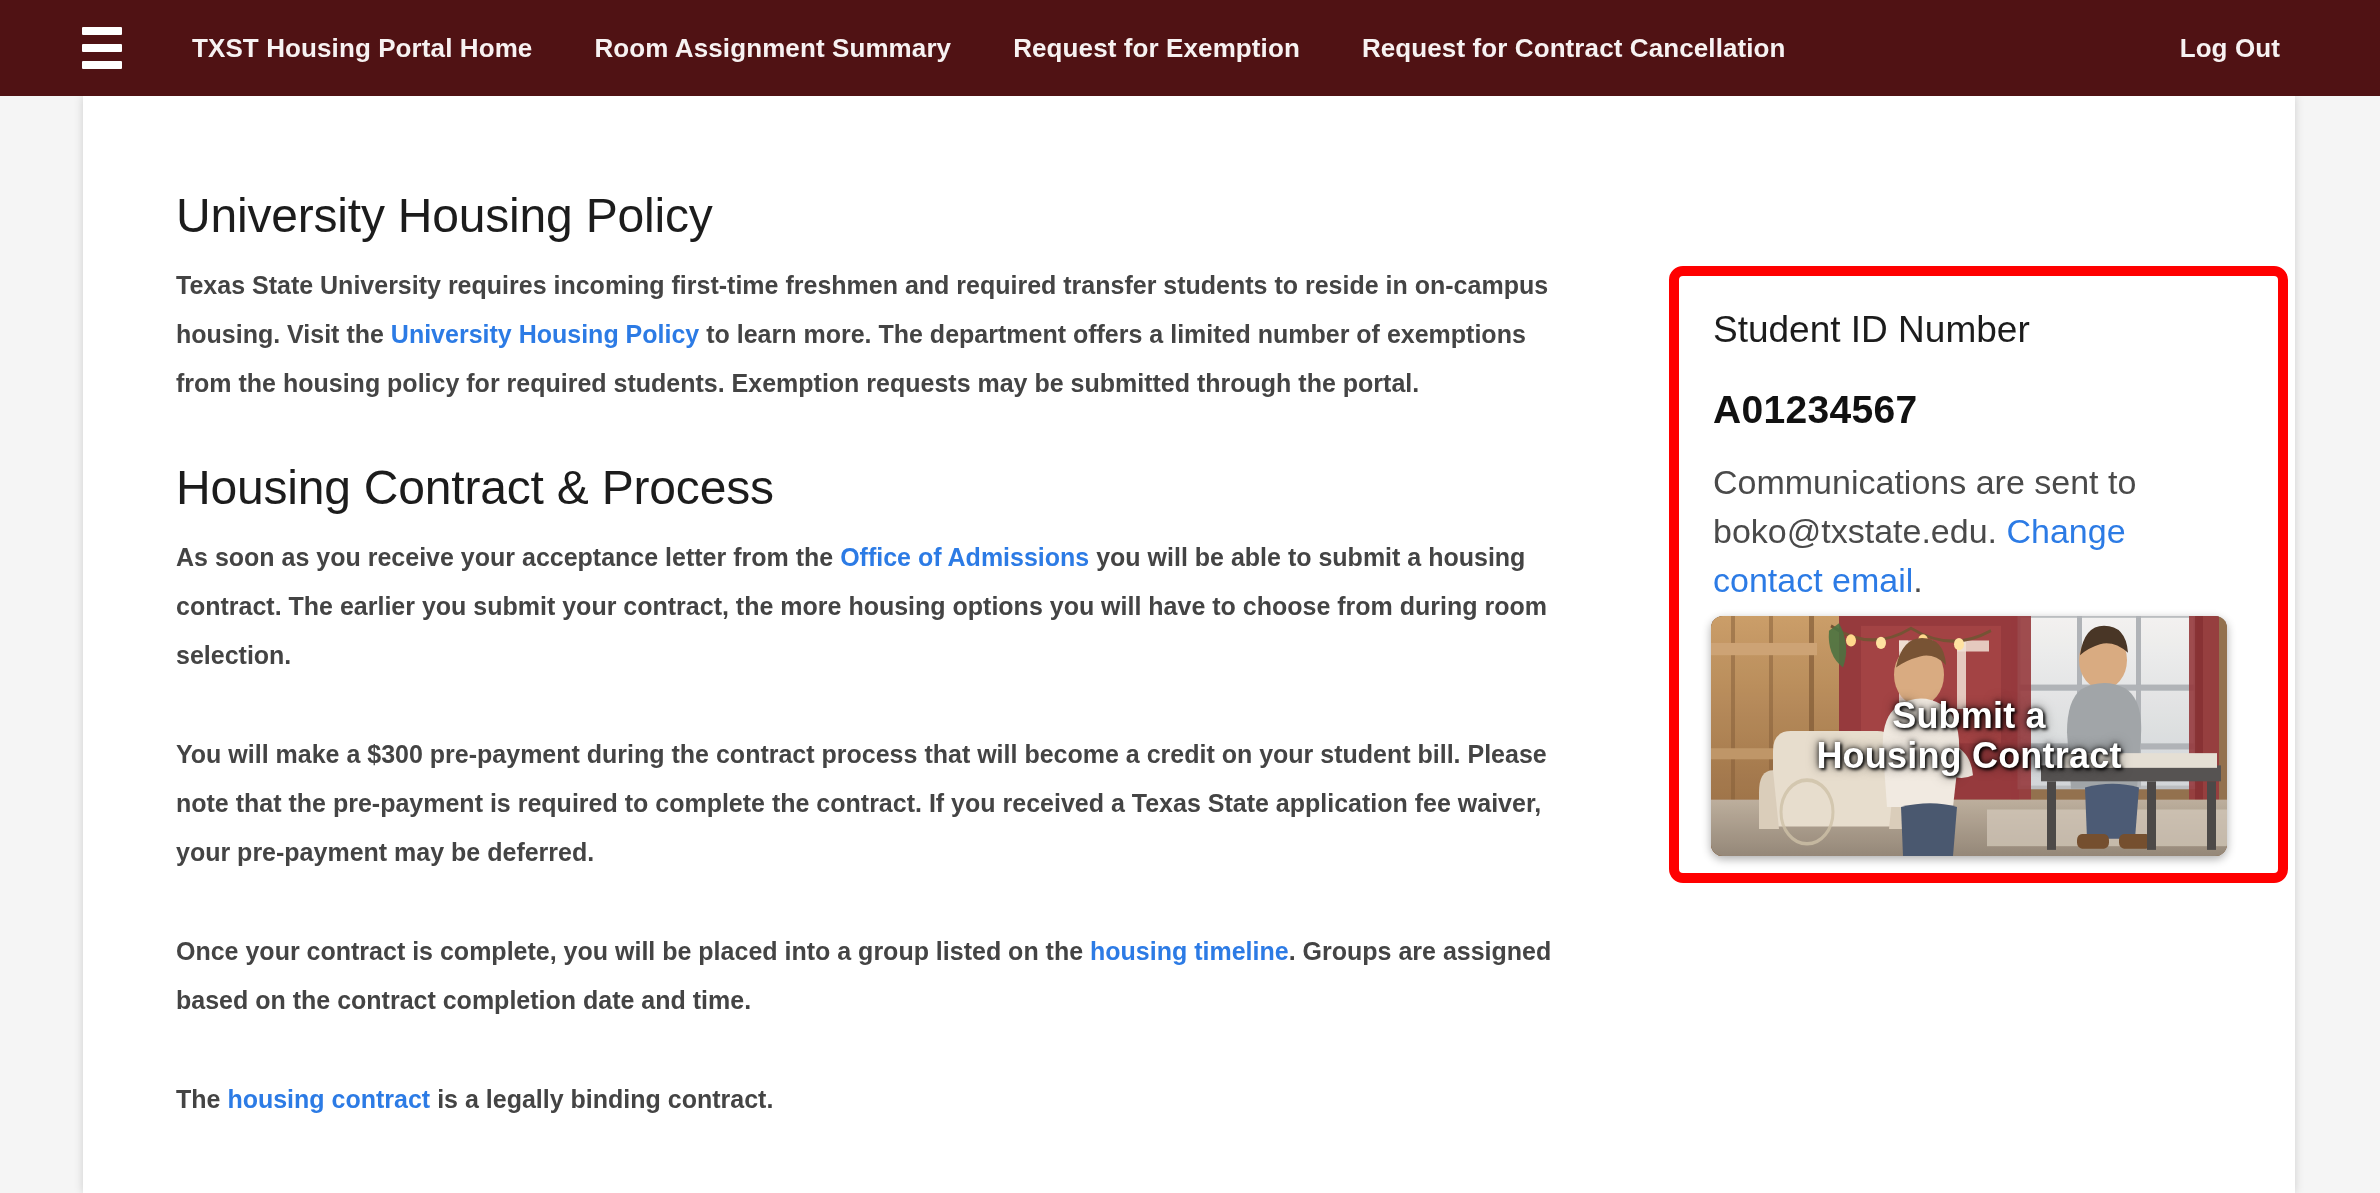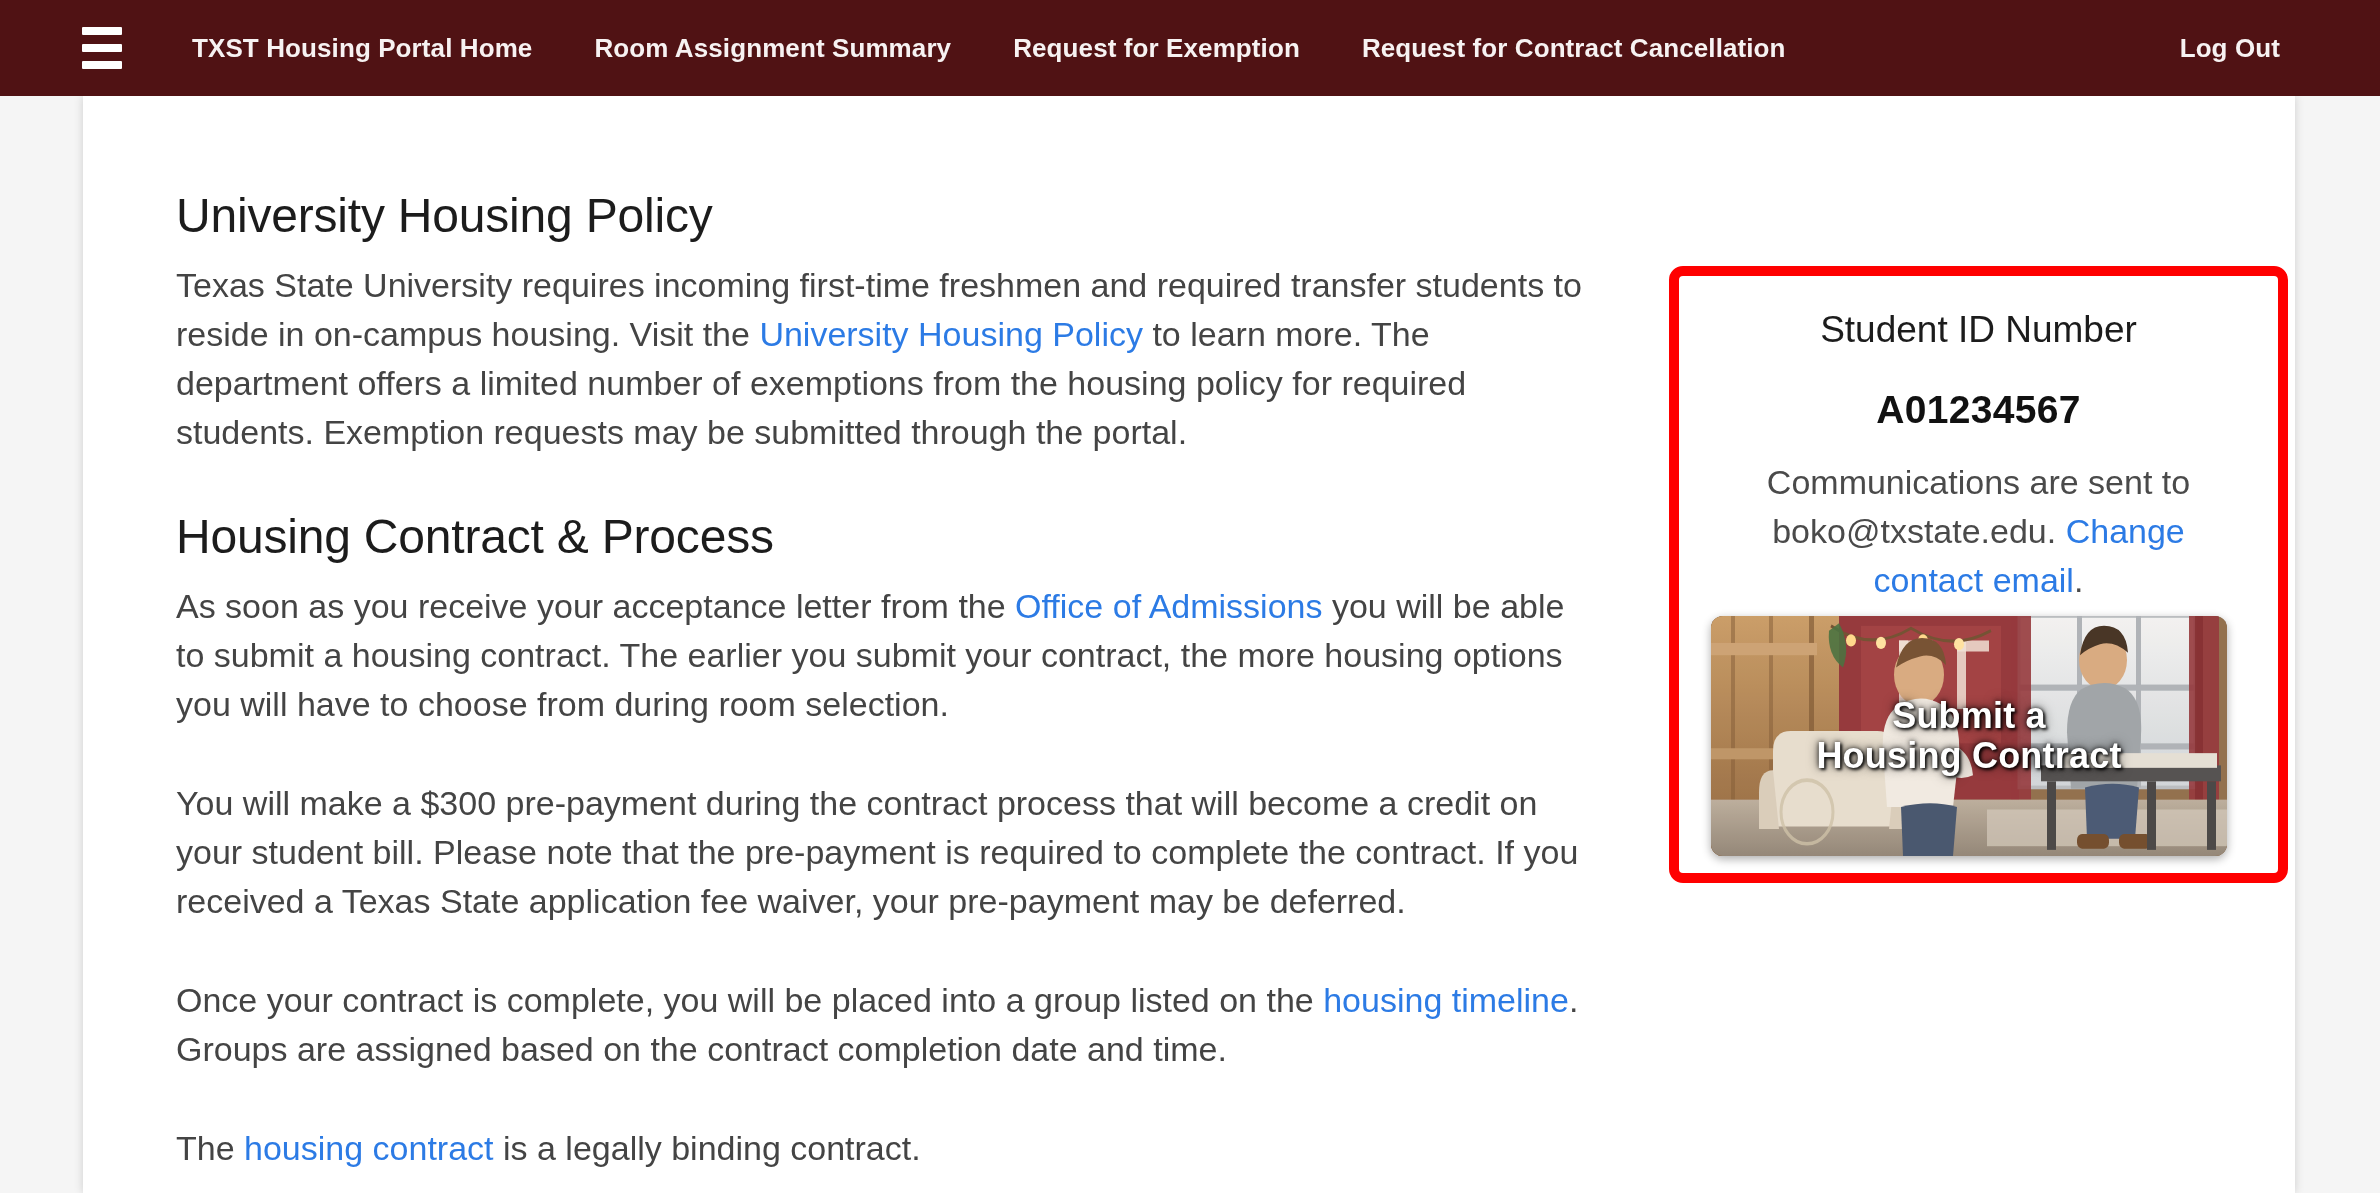--- a/index.html
+++ b/index.html
@@ -88,24 +88,24 @@
     font-size: 48px;
     font-weight: 400;
     color: #1c1c1c;
     letter-spacing: -0.2px;
     line-height: 1.15;
   }
   h1.section-title.second { margin-top: 52px; }
 
   p.body-text {
     margin: 0 0 34px 0;
-    font-size: 34px;
+    font-size: 25px;
     line-height: 49px;
     color: #444444;
-    font-weight: 400;
+    font-weight: 700;
   }
   p.body-text.tight { margin-bottom: 0; }
   p.body-text.gap { margin-top: 50px; }
 
   a.inline-link {
     color: #2c7be5;
     text-decoration: none;
     cursor: pointer;
   }
 
@@ -117,21 +117,20 @@
     width: 619px;
     height: 617px;
     border: 10px solid #ff0000;
     border-radius: 14px;
     background: #ffffff;
   }
   #id-card-inner {
     position: absolute;
     inset: 0;
     padding: 32px 34px 0 34px;
-    text-align: center;
   }
   #student-id-label {
     margin: 0;
     font-size: 37px;
     font-weight: 400;
     color: #1c1c1c;
     line-height: 1.2;
   }
   #student-id-value {
     margin: 36px 0 12px 0;

